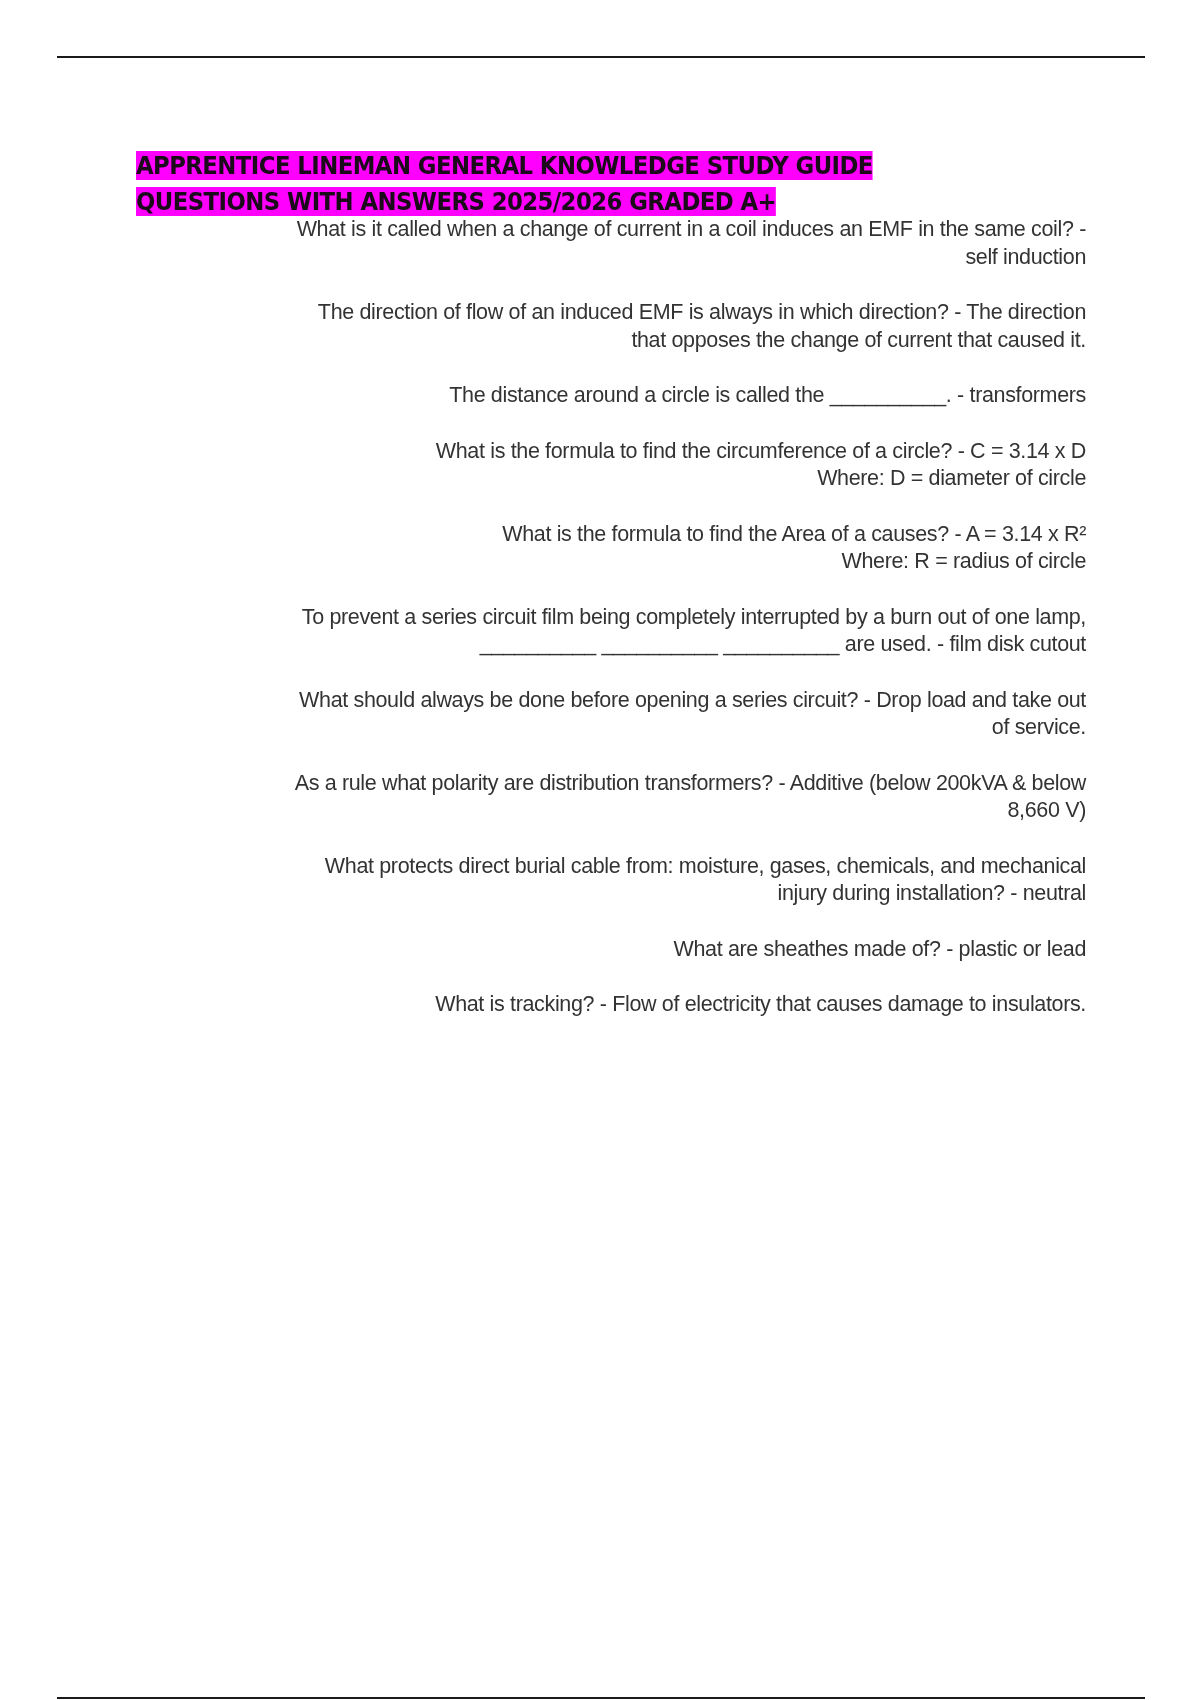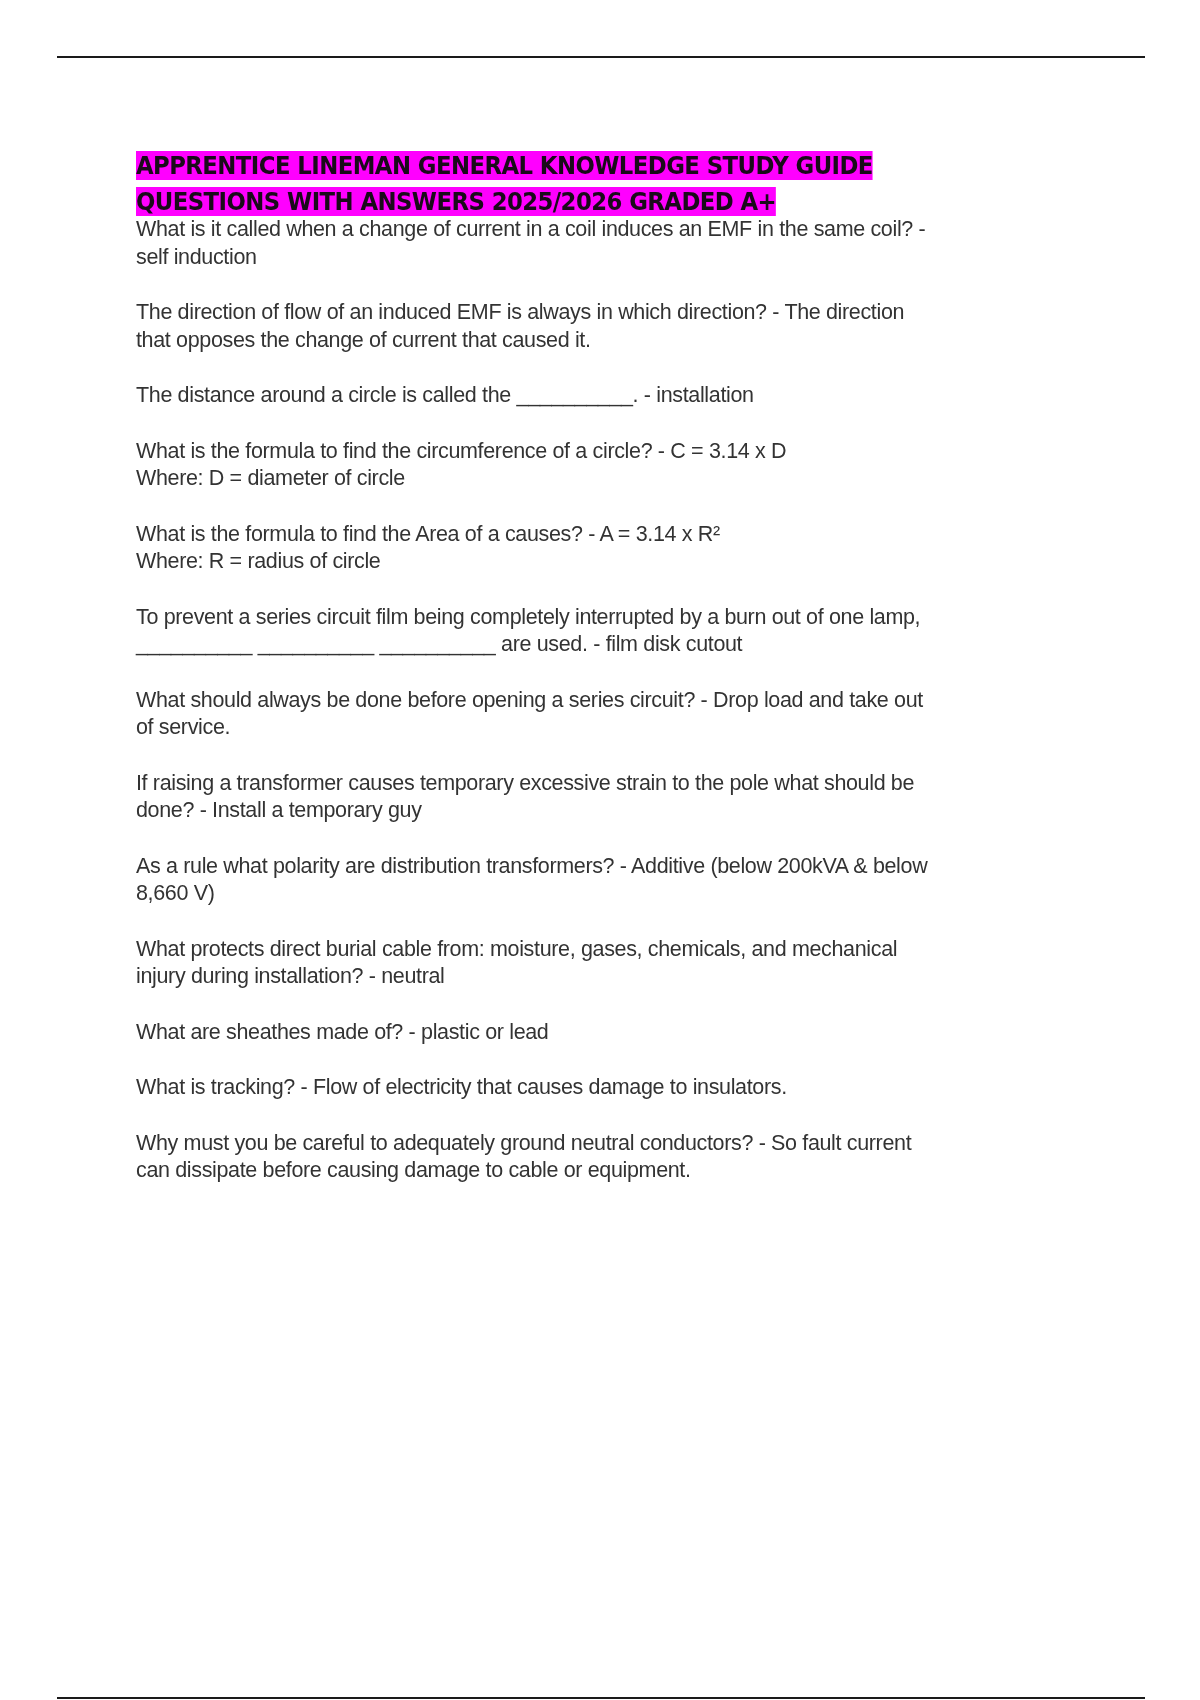--- a/index.html
+++ b/index.html
@@ -46,20 +46,21 @@
     display: inline;
     background: #ff00ff;
     box-decoration-break: clone;
     -webkit-box-decoration-break: clone;
     padding: 0 0 0 0;
   }
   .qa-list {
     margin: -4px 0 0 0;
     padding: 0;
     list-style: none;
+    text-align: right;
   }
   .qa {
     font-size: 21.5px;
     line-height: 27.5px;
     color: #333333;
     margin: 0 0 28px 0;
     letter-spacing: -0.35px;
     white-space: pre-line;
   }
   .qa .answer { color: #333333; }
@@ -73,35 +74,31 @@
   <h1 class="title">
     <span class="title-line">APPRENTICE LINEMAN GENERAL KNOWLEDGE STUDY GUIDE</span><br>
     <span class="title-line">QUESTIONS WITH ANSWERS 2025/2026 GRADED A+</span>
   </h1>
 
   <ul class="qa-list">
     <li class="qa"><span>What is it called when a change of current in a coil induces an EMF in the same coil? -
 </span><span class="answer">self induction</span></li>
     <li class="qa"><span>The direction of flow of an induced EMF is always in which direction? - </span><span class="answer">The direction
 that opposes the change of current that caused it.</span></li>
-    <li class="qa"><span>The distance around a circle is called the __________. - </span><span class="answer">installation</span></li>
+    <li class="qa"><span>The distance around a circle is called the __________. - </span><span class="answer">transformers</span></li>
     <li class="qa"><span>What is the formula to find the circumference of a circle? - </span><span class="answer">C = 3.14 x D
 Where: D = diameter of circle</span></li>
     <li class="qa"><span>What is the formula to find the Area of a causes? - </span><span class="answer">A = 3.14 x R²
 Where: R = radius of circle</span></li>
     <li class="qa"><span>To prevent a series circuit film being completely interrupted by a burn out of one lamp,
 __________ __________ __________ are used. - </span><span class="answer">film disk cutout</span></li>
     <li class="qa"><span>What should always be done before opening a series circuit? - </span><span class="answer">Drop load and take out
 of service.</span></li>
-    <li class="qa"><span>If raising a transformer causes temporary excessive strain to the pole what should be
-done? - </span><span class="answer">Install a temporary guy</span></li>
     <li class="qa"><span>As a rule what polarity are distribution transformers? - </span><span class="answer">Additive (below 200kVA &amp; below
 8,660 V)</span></li>
     <li class="qa"><span>What protects direct burial cable from: moisture, gases, chemicals, and mechanical
 injury during installation? - </span><span class="answer">neutral</span></li>
     <li class="qa"><span>What are sheathes made of? - </span><span class="answer">plastic or lead</span></li>
     <li class="qa"><span>What is tracking? - </span><span class="answer">Flow of electricity that causes damage to insulators.</span></li>
-    <li class="qa"><span>Why must you be careful to adequately ground neutral conductors? - </span><span class="answer">So fault current
-can dissipate before causing damage to cable or equipment.</span></li>
   </ul>
 </div>
 
 <div class="rule bottom"></div>
 
 </body></html>

